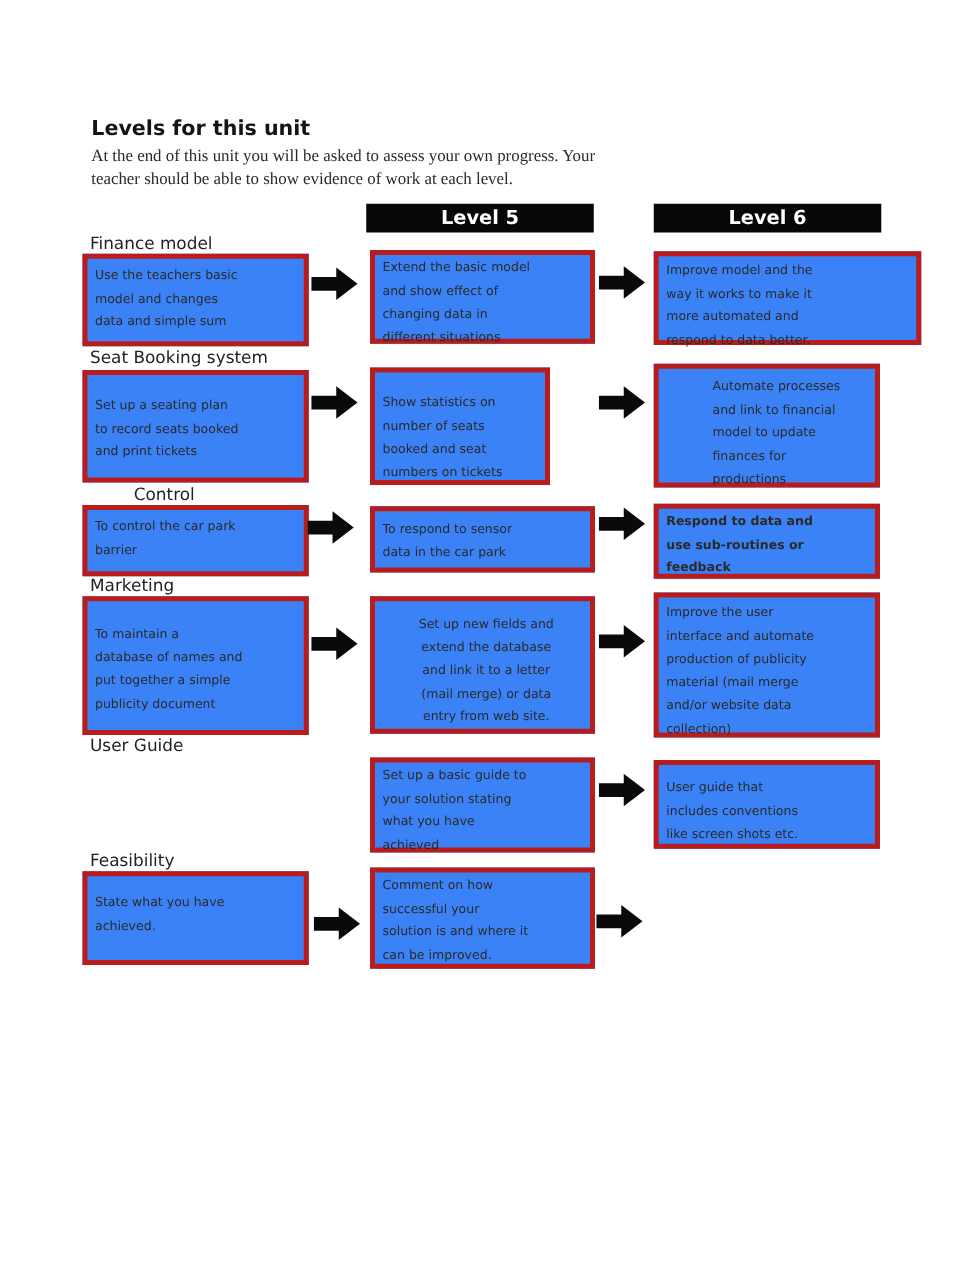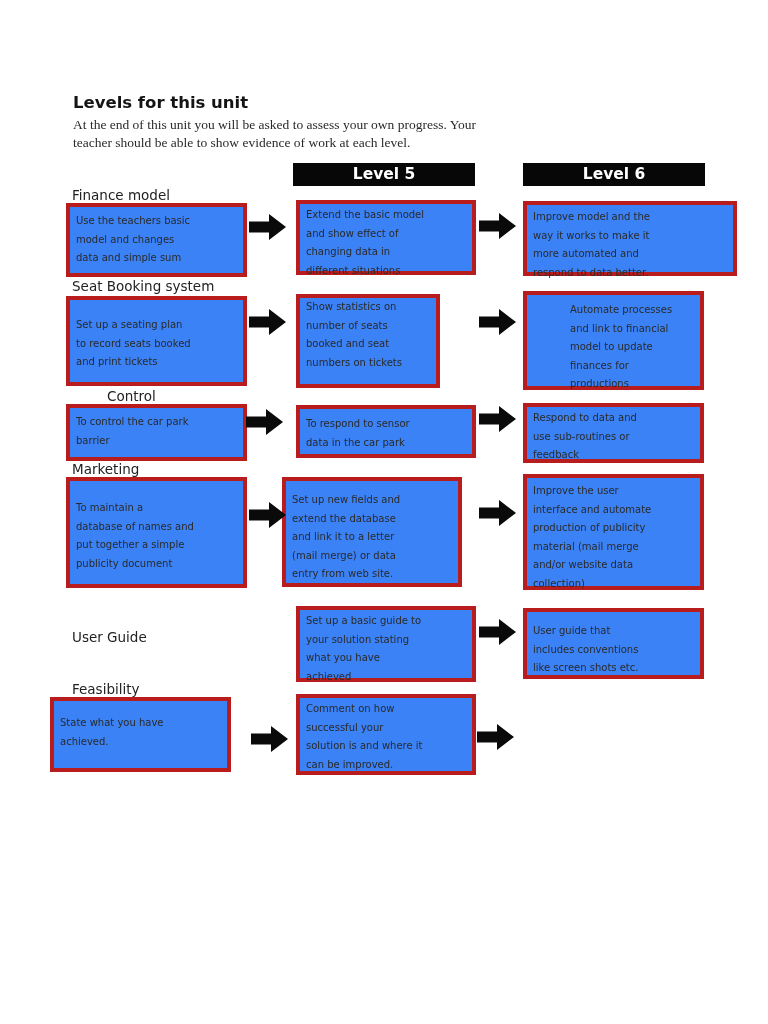--- a/index.html
+++ b/index.html
@@ -96,21 +96,21 @@
   <div class="arrow" style="left:479px; top:212px;">
     <svg viewBox="0 0 38 28" width="38" height="28">
         <polygon points="0,8.5 20,8.5 20,1 37,14 20,27 20,19.5 0,19.5" fill="#0a0a0a"></polygon>
       </svg>
   </div>
 
   <div class="category" style="left:72px; top:278px;">Seat Booking system</div>
   <div class="cell-box" style="left:66px; top:296px; width:181px; height:90px; padding-top:16px;">Set up a seating plan
 to record seats booked
 and print tickets</div>
-  <div class="cell-box" style="left:296px; top:294px; width:144px; height:94px; padding-top:0;">Show statistics on
+  <div class="cell-box" style="left:296px; top:294px; width:144px; height:94px; padding-top:16px;">Show statistics on
 number of seats
 booked and seat
 numbers on tickets</div>
   <div class="cell-box" style="left:523px; top:291px; width:181px; height:99px; padding-top:6px;padding-left:43px;">Automate processes
 and link to financial
 model to update
 finances for
 productions</div>
   <div class="arrow" style="left:249px; top:308px;">
     <svg viewBox="0 0 38 28" width="38" height="28">
@@ -121,40 +121,40 @@
     <svg viewBox="0 0 38 28" width="38" height="28">
         <polygon points="0,8.5 20,8.5 20,1 37,14 20,27 20,19.5 0,19.5" fill="#0a0a0a"></polygon>
       </svg>
   </div>
 
   <div class="category" style="left:72px; top:388px;margin-left:35px;">Control</div>
   <div class="cell-box" style="left:66px; top:404px; width:181px; height:57px; padding-top:5px;">To control the car park
 barrier</div>
   <div class="cell-box" style="left:296px; top:405px; width:180px; height:53px; padding-top:6px;">To respond to sensor
 data in the car park</div>
-  <div class="cell-box" style="left:523px; top:403px; width:181px; height:60px; padding-top:2px;">Respond to data and
+  <div class="cell-box" style="left:523px; top:403px; width:181px; height:60px; padding-top:2px;font-weight:bold;">Respond to data and
 use sub-routines or
 feedback</div>
   <div class="arrow" style="left:246px; top:408px;">
     <svg viewBox="0 0 38 28" width="38" height="28">
         <polygon points="0,8.5 20,8.5 20,1 37,14 20,27 20,19.5 0,19.5" fill="#0a0a0a"></polygon>
       </svg>
   </div>
   <div class="arrow" style="left:479px; top:405px;">
     <svg viewBox="0 0 38 28" width="38" height="28">
         <polygon points="0,8.5 20,8.5 20,1 37,14 20,27 20,19.5 0,19.5" fill="#0a0a0a"></polygon>
       </svg>
   </div>
 
   <div class="category" style="left:72px; top:461px;">Marketing</div>
   <div class="cell-box" style="left:66px; top:477px; width:181px; height:111px; padding-top:18px;">To maintain a
 database of names and
 put together a simple
 publicity document</div>
-  <div class="cell-box" style="left:282px; top:477px; width:180px; height:110px; padding-top:10px;">Set up new fields and
+  <div class="cell-box" style="left:296px; top:477px; width:180px; height:110px; padding-top:10px;text-align:center;">Set up new fields and
 extend the database
 and link it to a letter
 (mail merge) or data
 entry from web site.</div>
   <div class="cell-box" style="left:523px; top:474px; width:181px; height:116px; padding-top:4px;">Improve the user
 interface and automate
 production of publicity
 material (mail merge
 and/or website data
 collection)</div>
@@ -162,36 +162,36 @@
     <svg viewBox="0 0 38 28" width="38" height="28">
         <polygon points="0,8.5 20,8.5 20,1 37,14 20,27 20,19.5 0,19.5" fill="#0a0a0a"></polygon>
       </svg>
   </div>
   <div class="arrow" style="left:479px; top:499px;">
     <svg viewBox="0 0 38 28" width="38" height="28">
         <polygon points="0,8.5 20,8.5 20,1 37,14 20,27 20,19.5 0,19.5" fill="#0a0a0a"></polygon>
       </svg>
   </div>
 
-  <div class="category" style="left:72px; top:589px;margin-top:40px;">User Guide</div>
+  <div class="category" style="left:72px; top:589px;">User Guide</div>
   <div class="cell-box" style="left:296px; top:606px; width:180px; height:76px; padding-top:2px;">Set up a basic guide to
 your solution stating
 what you have
 achieved</div>
   <div class="cell-box" style="left:523px; top:608px; width:181px; height:71px; padding-top:10px;">User guide that
 includes conventions
 like screen shots etc.</div>
   <div class="arrow" style="left:479px; top:618px;">
     <svg viewBox="0 0 38 28" width="38" height="28">
         <polygon points="0,8.5 20,8.5 20,1 37,14 20,27 20,19.5 0,19.5" fill="#0a0a0a"></polygon>
       </svg>
   </div>
 
   <div class="category" style="left:72px; top:681px;">Feasibility</div>
-  <div class="cell-box" style="left:50px; top:697px; width:181px; height:75px; padding-top:13px;">State what you have
+  <div class="cell-box" style="left:66px; top:697px; width:181px; height:75px; padding-top:13px;">State what you have
 achieved.</div>
   <div class="cell-box" style="left:296px; top:694px; width:180px; height:81px; padding-top:2px;">Comment on how
 successful your
 solution is and where it
 can be improved.</div>
   <div class="arrow" style="left:251px; top:725px;">
     <svg viewBox="0 0 38 28" width="38" height="28">
         <polygon points="0,8.5 20,8.5 20,1 37,14 20,27 20,19.5 0,19.5" fill="#0a0a0a"></polygon>
       </svg>
   </div>

